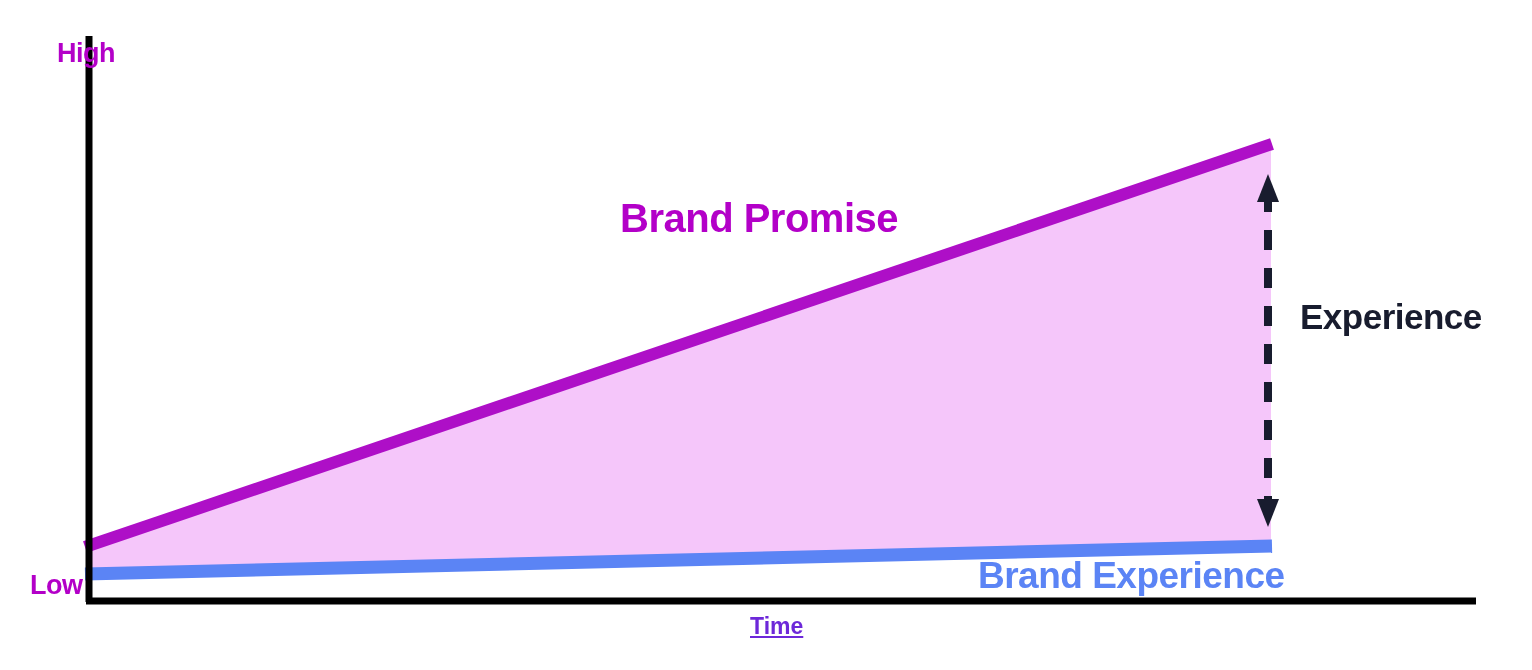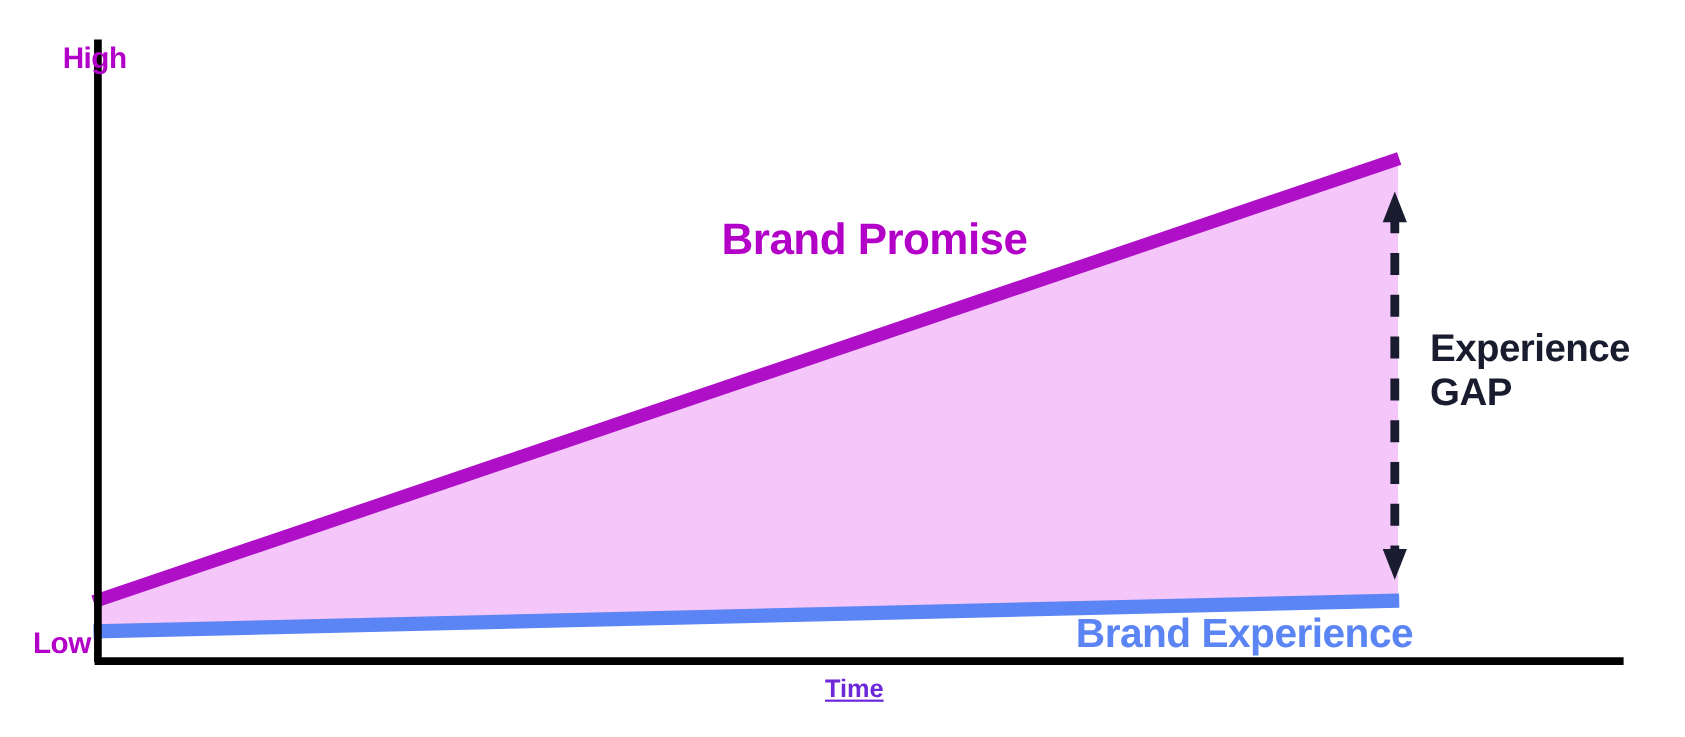--- a/index.html
+++ b/index.html
@@ -47,21 +47,21 @@
   }
   #axis-label-time {
     left: 750px;
     top: 615px;
     font-size: 23px;
     color: #6d28d9;
     letter-spacing: 0px;
     text-decoration: underline;
   }
   #series-label-promise {
-    left: 656px;
+    left: 620px;
     top: 198px;
     font-size: 40px;
     color: #b300c8;
   }
   #series-label-experience {
     left: 978px;
     top: 557px;
     font-size: 37px;
     color: #5b84f5;
   }
@@ -105,16 +105,15 @@
   <div class="lbl" id="axis-label-low">Low</div>
 
   <div class="lbl" id="axis-label-time">Time</div>
 
   <div class="lbl" id="series-label-promise">Brand Promise</div>
 
   <div class="lbl" id="series-label-experience">Brand Experience</div>
 
   <div class="lbl" id="gap-annotation">
     <span class="gap-line">Experience</span>
-    <span class="gap-line">GAP</span>
   </div>
 
 </div>
 
 </body></html>

